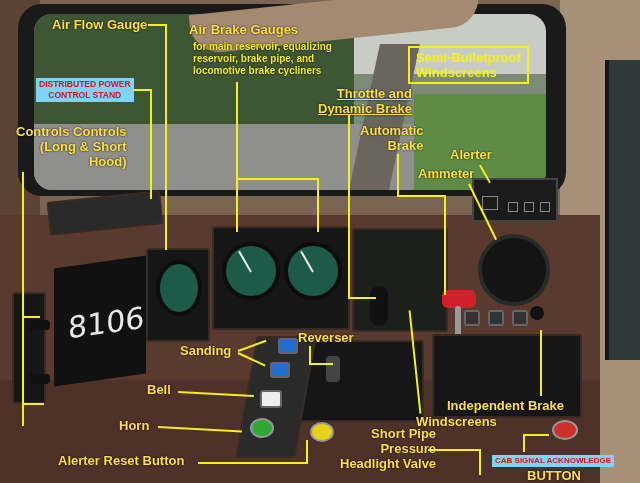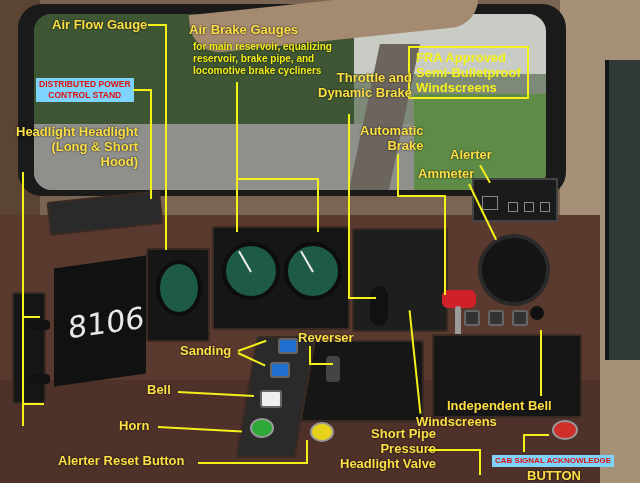--- a/index.html
+++ b/index.html
@@ -131,35 +131,34 @@
   <div class="ln" style="left:317px;top:178px;width:2px;height:54px;"></div>
 
   <div class="tag-red" style="left:36px;top:78px;">
     <div>DISTRIBUTED POWER</div>
     <div>CONTROL STAND</div>
   </div>
   <div class="ln" style="left:133px;top:89px;width:18px;height:2px;"></div>
   <div class="ln" style="left:150px;top:89px;width:2px;height:110px;"></div>
 
   <div class="lbl" style="left:16px;top:124px;">
-    <div>Headlight Headlight</div>
+    <div>Controls Controls</div>
     <div>(Long &amp; Short</div>
     <div>Hood)</div>
   </div>
   <div class="ln" style="left:22px;top:172px;width:2px;height:254px;"></div>
   <div class="ln" style="left:22px;top:316px;width:18px;height:2px;"></div>
   <div class="ln" style="left:22px;top:403px;width:22px;height:2px;"></div>
 
   <div class="boxed" style="left:408px;top:46px;">
-    <div>FRA Approved</div>
     <div>Semi-Bulletproof</div>
     <div>Windscreens</div>
   </div>
 
-  <div class="lbl" style="left:318px;top:70px;">
+  <div class="lbl" style="left:318px;top:86px;text-decoration:underline;">
     <div>Throttle and</div>
     <div>Dynamic Brake</div>
   </div>
   <div class="ln" style="left:348px;top:114px;width:2px;height:184px;"></div>
   <div class="ln" style="left:348px;top:297px;width:28px;height:2px;"></div>
 
   <div class="lbl" style="left:360px;top:123px;">
     <div>Automatic</div>
     <div>Brake</div>
   </div>
@@ -195,20 +194,20 @@
     <div>Short Pipe</div>
     <div>Pressure</div>
     <div>Headlight Valve</div>
   </div>
   <div class="ln" style="left:428px;top:449px;width:52px;height:2px;"></div>
   <div class="ln" style="left:479px;top:449px;width:2px;height:26px;"></div>
 
   <div class="lbl" style="left:416px;top:414px;">Windscreens</div>
   <div class="ln" style="left:414px;top:310px;width:2px;height:104px;transform:rotate(-6deg);"></div>
 
-  <div class="lbl" style="left:447px;top:398px;">Independent Bell</div>
+  <div class="lbl" style="left:447px;top:398px;">Independent Brake</div>
   <div class="ln" style="left:540px;top:330px;width:2px;height:66px;"></div>
 
   <div class="tag-red" style="left:492px;top:455px;font-size:8px;line-height:10px;">CAB SIGNAL ACKNOWLEDGE</div>
   <div class="lbl" style="left:527px;top:468px;">BUTTON</div>
   <div class="ln" style="left:523px;top:434px;width:2px;height:18px;"></div>
   <div class="ln" style="left:523px;top:434px;width:26px;height:2px;"></div>
 </div>
 
 </body></html>

